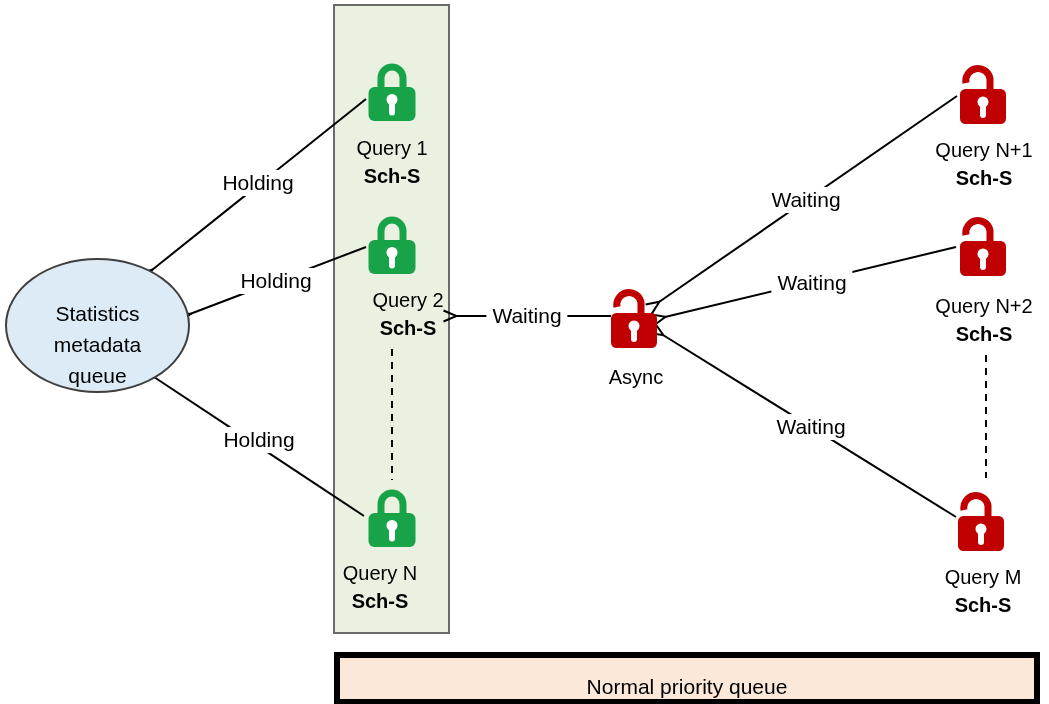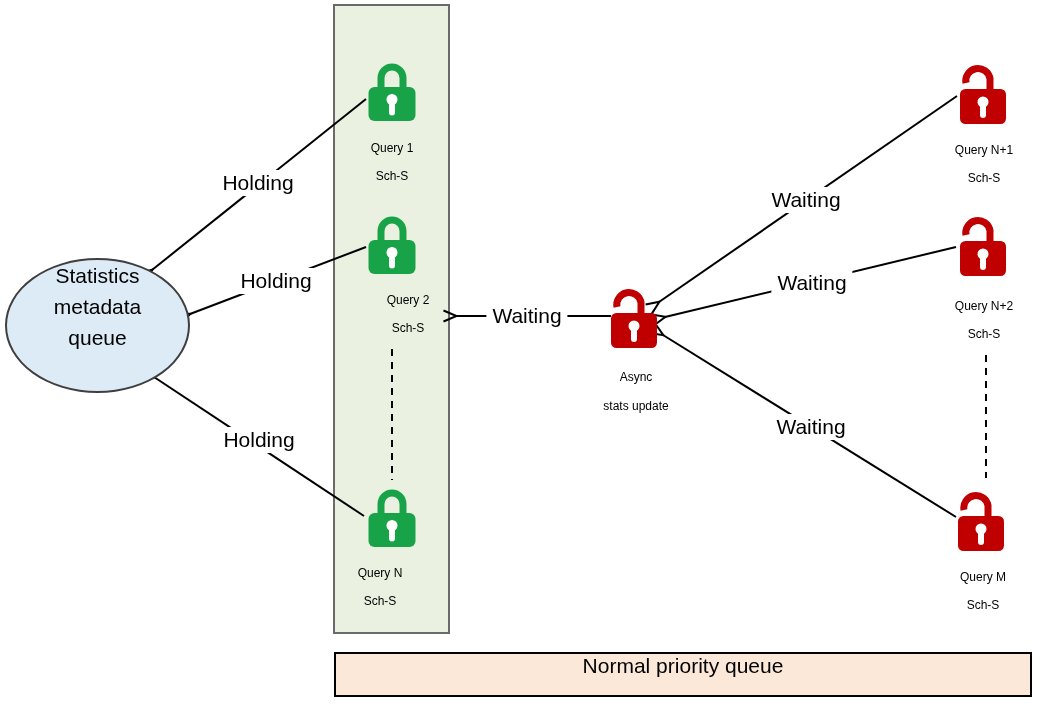--- a/index.html
+++ b/index.html
@@ -7,39 +7,39 @@
     position:relative;width:1049px;height:704px;background:#ffffff;overflow:hidden;
     font-family:"Liberation Sans","DejaVu Sans",sans-serif;color:#000;
   }
   
   .panel{
     position:absolute;left:333px;top:4px;width:113px;height:626px;
     background:var(--panel-fill,#eaf1e1);border:2px solid #6a6a6a;
   }
   .footer-bar{
     position:absolute;left:334px;top:652px;width:694px;height:41px;
-    background:var(--footer-fill,#fce8d9);border:2px solid #000000;
-    display:flex;align-items:flex-start;justify-content:center;
+    background:var(--footer-fill,#fce8d9);border:6px solid #000000;
+    display:flex;align-items:flex-end;justify-content:center;
     font-size:21px;
   }
   .ellipse{
     position:absolute;left:5px;top:258px;width:181px;height:131px;
     background:var(--ellipse-fill,#dcebf5);border:2px solid #3f3f3f;border-radius:50%;
-    display:flex;flex-direction:column;align-items:center;justify-content:flex-start;
+    display:flex;flex-direction:column;align-items:center;justify-content:flex-end;
     font-size:21px;line-height:31px;text-align:center;
   }
   svg.overlay{position:absolute;left:0;top:0;}
   .lock{position:absolute;}
   .lock-green{color:var(--holding-lock,#18a349);}
   .lock-red{color:var(--waiting-lock,#c00000);}
   .caption{
     position:absolute;width:160px;text-align:center;
-    font-size:12px;line-height:28px;
+    font-size:20px;line-height:28px;
   }
-  .caption .cap-lock{font-weight:normal;}
+  .caption .cap-lock{font-weight:bold;}
   .caption-wide{width:180px;line-height:29px;}
   .edge-label{
     position:absolute;transform:translate(-50%,-50%);
     background:#ffffff;padding:1px 6px;font-size:21px;white-space:nowrap;
   }
   .defs-holder{position:absolute;width:0;height:0;overflow:hidden;}
 </style>
 </head>
 <body>
 
@@ -120,21 +120,20 @@
     <div class="cap-name">Query 2</div>
     <div class="cap-lock">Sch-S</div>
   </div>
   <div class="caption" style="left:300px;top:559px">
     <div class="cap-name">Query N</div>
     <div class="cap-lock">Sch-S</div>
   </div>
 
   <div class="caption caption-wide" style="left:546px;top:363px">
     <div class="cap-name">Async</div>
-    <div class="cap-name">stats update</div>
   </div>
 
   <div class="caption" style="left:904px;top:136px">
     <div class="cap-name">Query N+1</div>
     <div class="cap-lock">Sch-S</div>
   </div>
   <div class="caption" style="left:904px;top:292px">
     <div class="cap-name">Query N+2</div>
     <div class="cap-lock">Sch-S</div>
   </div>

